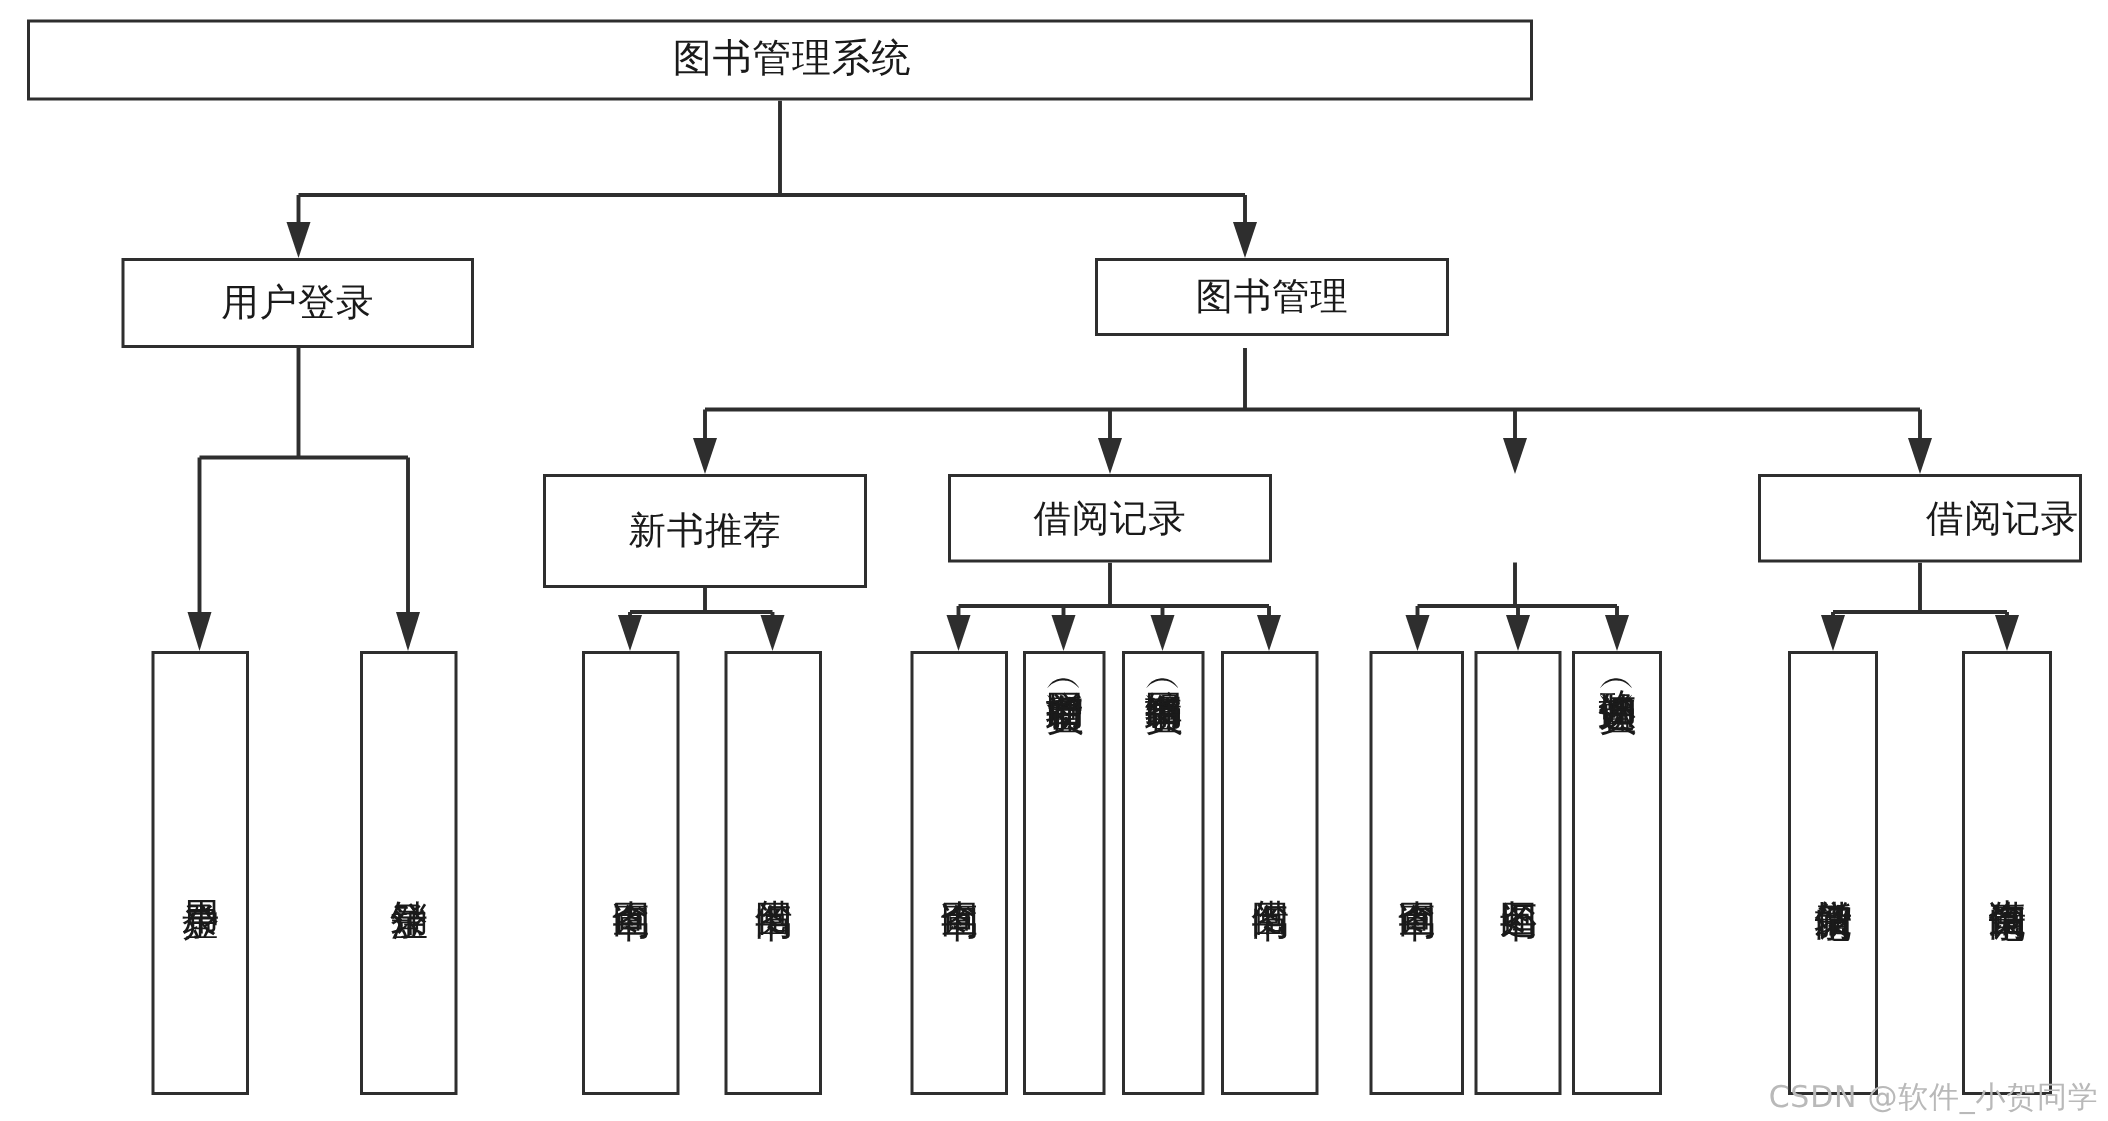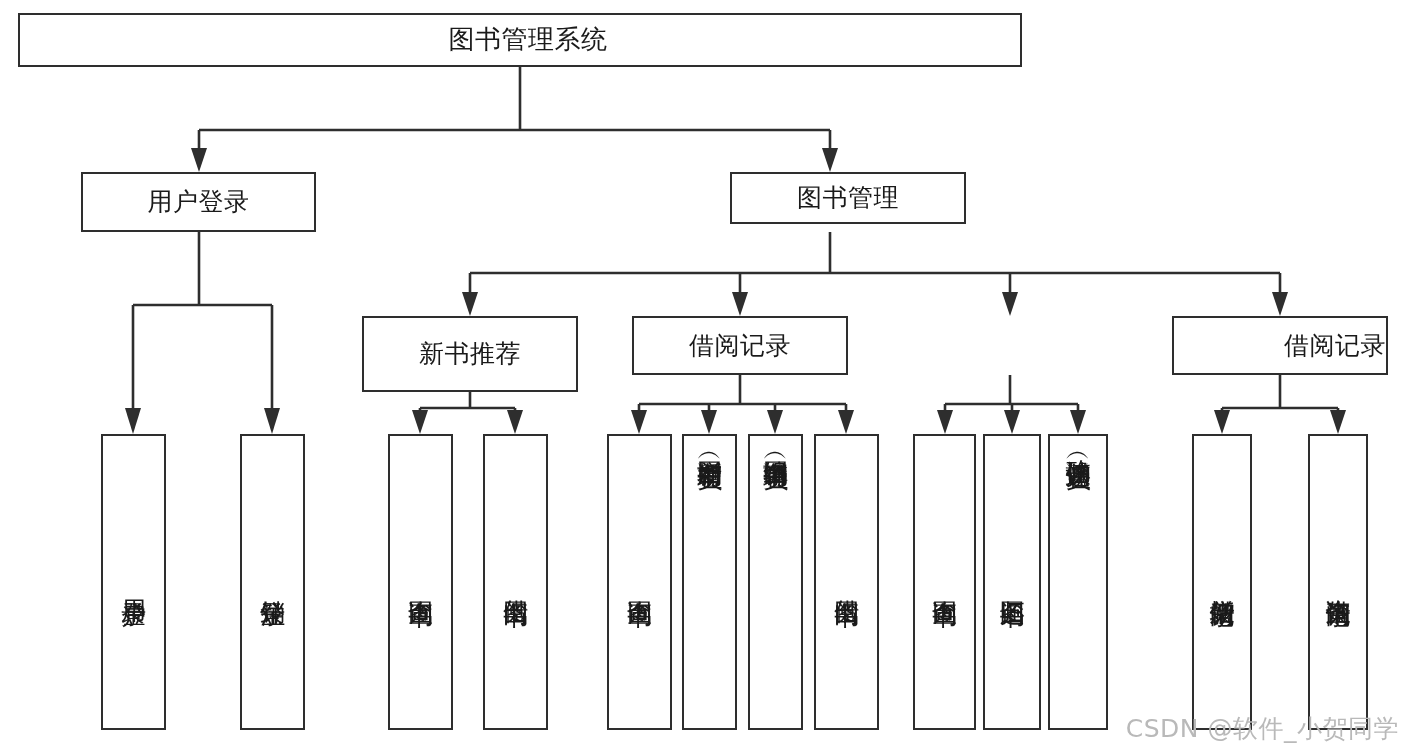--- a/index.html
+++ b/index.html
@@ -76,21 +76,21 @@
     fill: none;
   }
   .arrow-head {
     fill: #2e2e2e;
   }
 
   #watermark {
     position: absolute;
     right: 6px;
     bottom: 2px;
-    font-size: 25px;
+    font-size: 20px;
     color: #b9b9b9;
     white-space: nowrap;
     letter-spacing: 0.5px;
   }
 </style>
 </head>
 <body>
 
 <div id="canvas">
 

